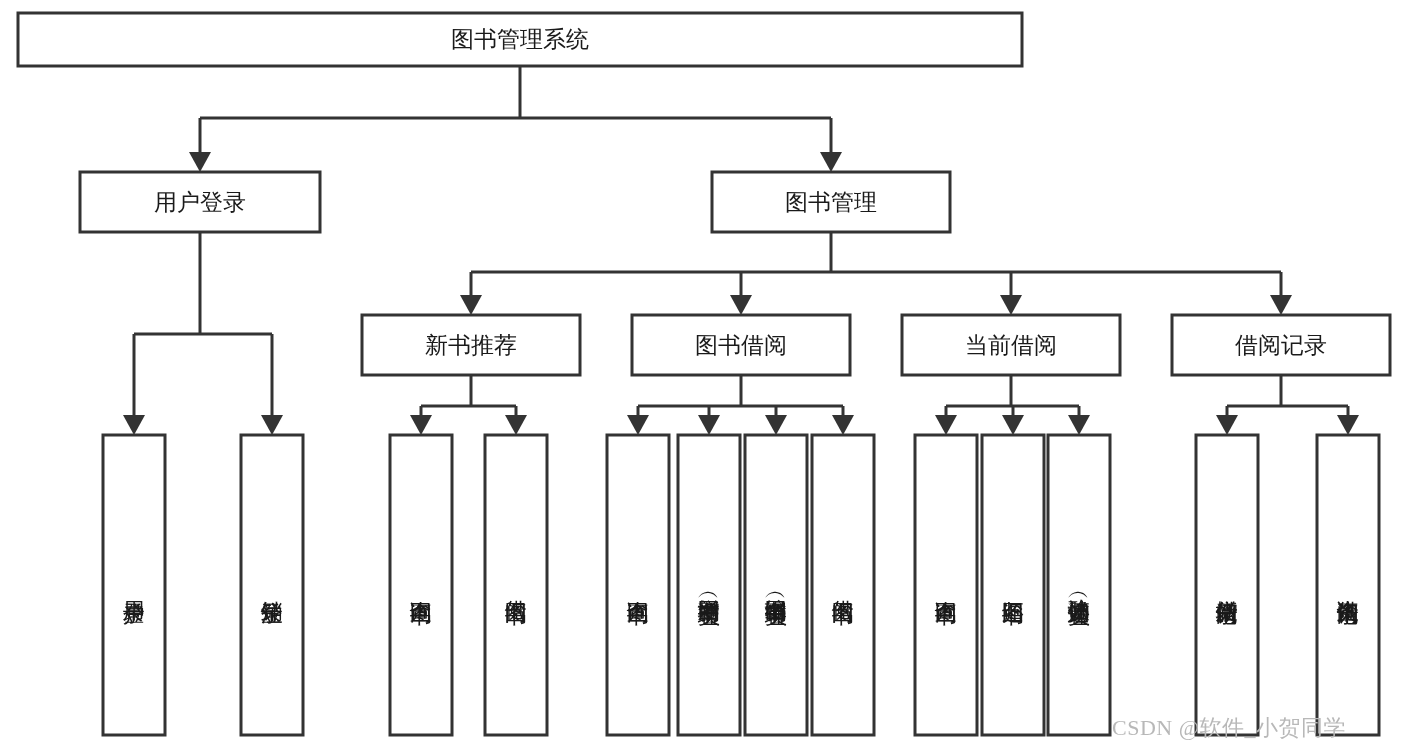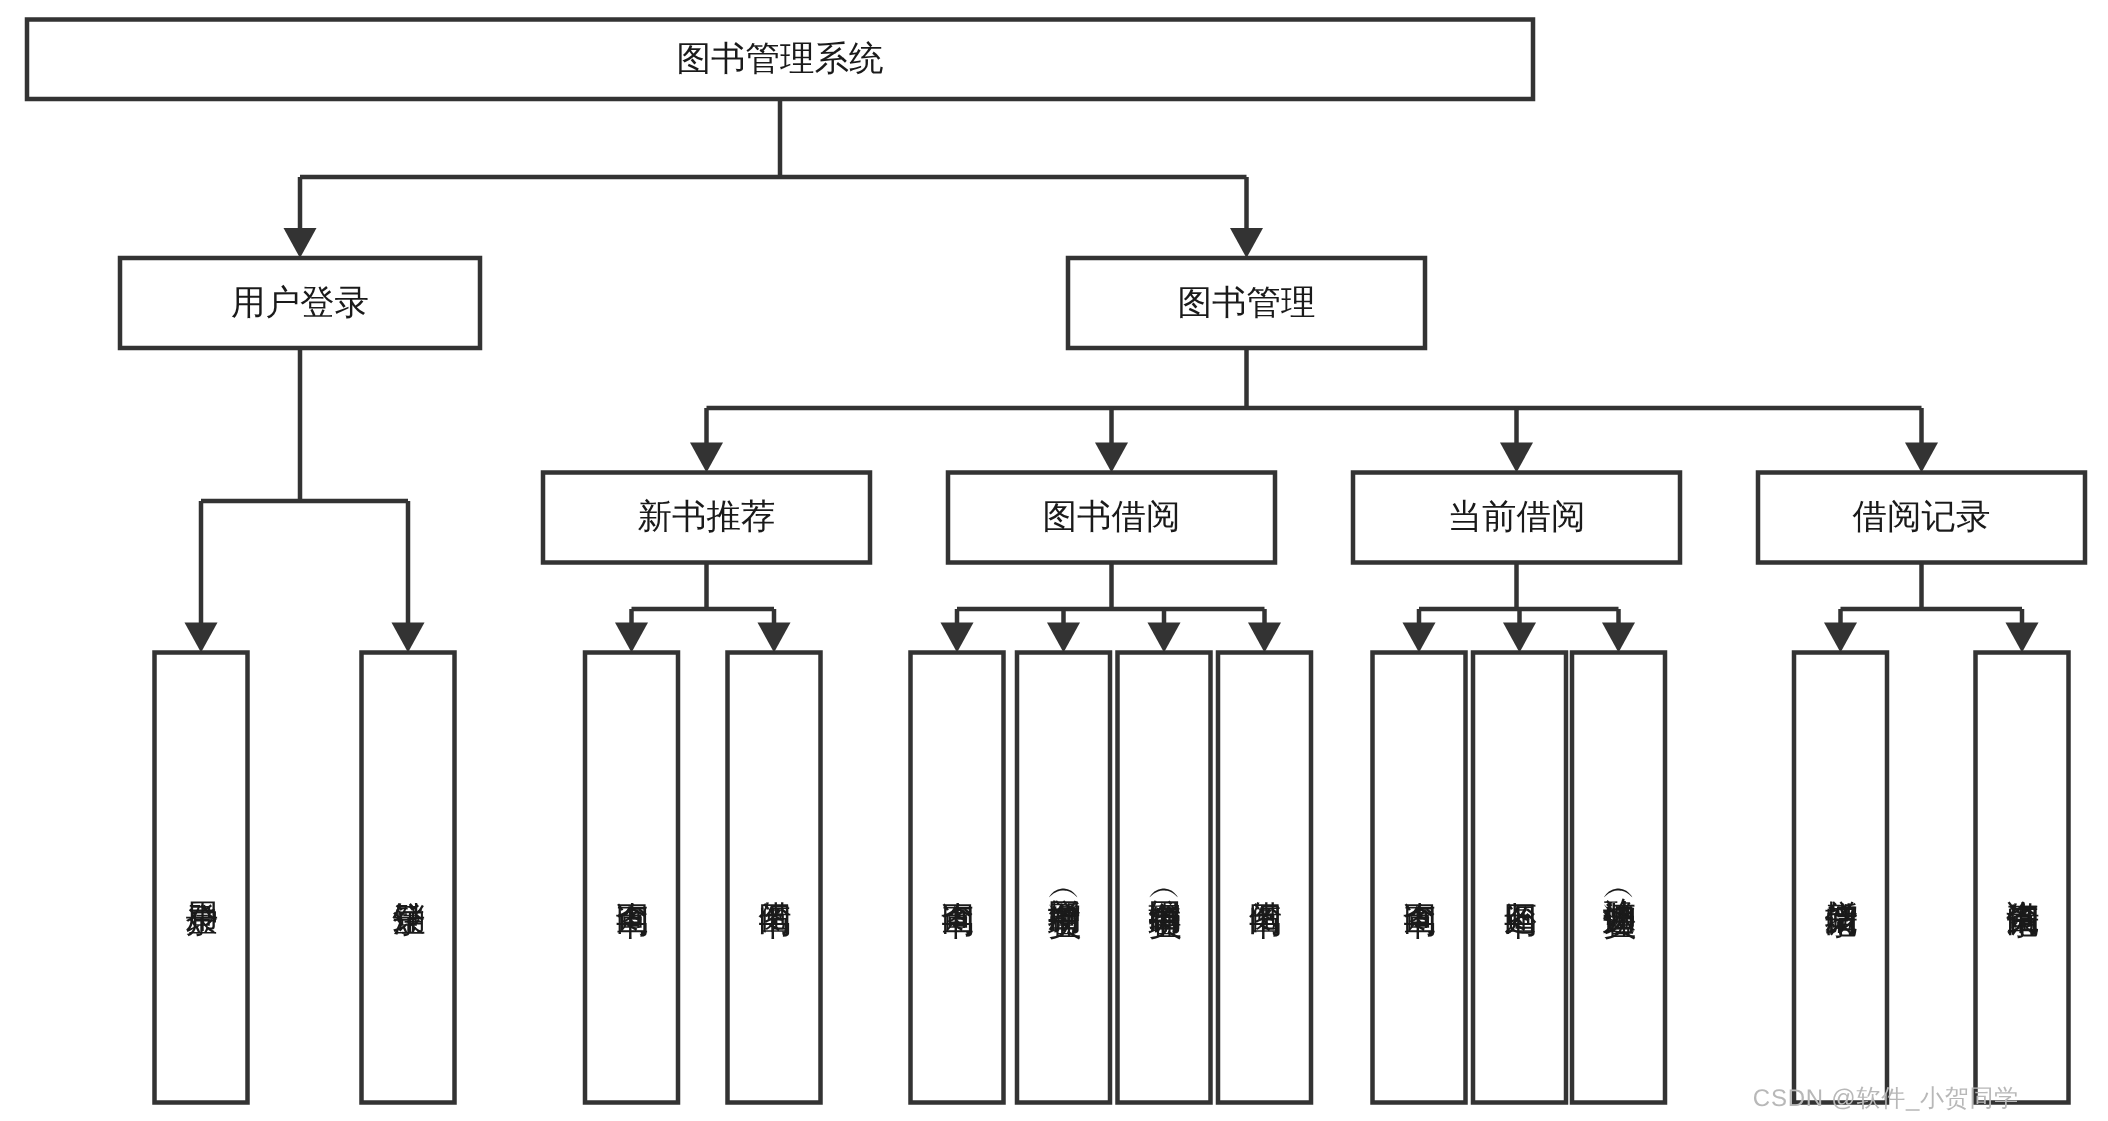--- a/index.html
+++ b/index.html
@@ -62,22 +62,22 @@
     writing-mode: vertical-rl;
     text-orientation: upright;
     letter-spacing: 1px;
     white-space: nowrap;
     pointer-events: none;
   }
   .watermark {
     position: absolute;
     right: 8px;
     bottom: 4px;
-    font-family: Liberation Sans, sans-serif;
-    font-size: 16px;
+    font-family: Liberation Serif, serif;
+    font-size: 22px;
     color: #b8b8b8;
     white-space: nowrap;
     letter-spacing: 0.5px;
   }
 </style>
 </head>
 <body>
 
 <div id="diagram-root">
   <svg class="flow" viewBox="0 0 1405 747">

